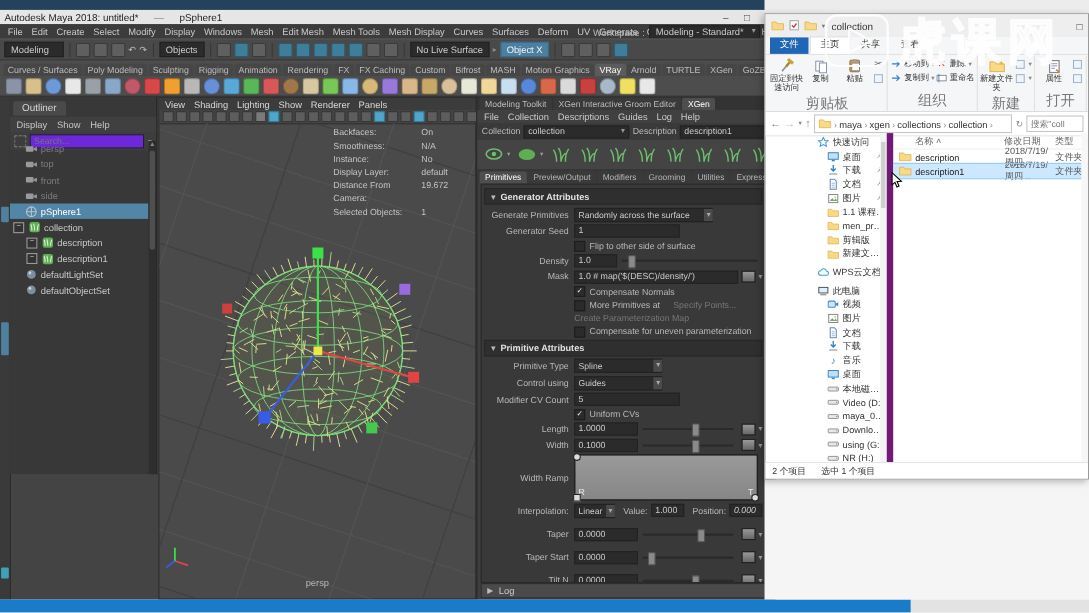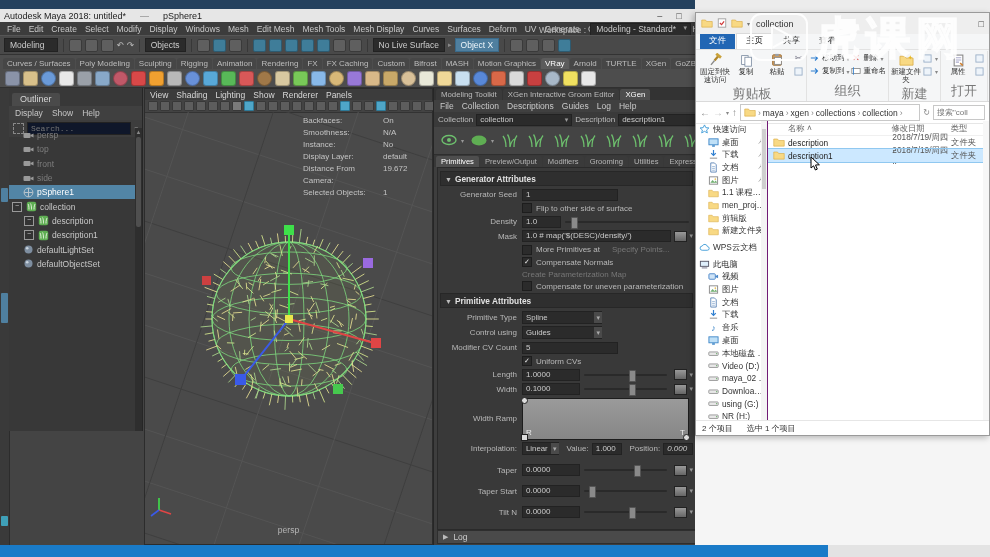--- a/index.html
+++ b/index.html
@@ -34,21 +34,21 @@
   .shicon{width:13px;height:13px;border-radius:3px;flex:none;border:1px solid rgba(0,0,0,.25);}
   
   #toolstrip{position:absolute;left:0;top:88px;width:9px;height:457px;background:#3a3a3a;border-right:1px solid #2c2c2c;}
   .tool-hl{position:absolute;left:1px;width:7px;background:#4f80a0;border-radius:1px;}
   
   #outliner{position:absolute;left:9px;top:88px;width:134px;height:343px;background:#383838;border-right:1px solid #262626;box-sizing:border-box;}
   #ol-tab{display:inline-block;background:#4a4a4a;color:#d6d6d6;font-size:9px;padding:1px 8px 2px;margin:1px 0 0 3px;border-radius:2px 2px 0 0;}
   #ol-menus{display:flex;gap:9px;font-size:8.5px;color:#c6c6c6;background:#404040;padding:2px 6px;}
   #ol-search{display:flex;align-items:center;gap:3px;padding:2px 4px;background:#3d3d3d;}
   #ol-search .box{width:9px;height:9px;border:1px dashed #8a8a8a;border-radius:1px;flex:none;}
-  #ol-search input{flex:1;background:#0f172a;border:1px solid #222;color:#aaa;font-size:8px;height:11px;padding:0 3px;min-width:0;font-family:Liberation Mono, monospace;}
+  #ol-search input{flex:1;background:#6d28d9;border:1px solid #222;color:#aaa;font-size:8px;height:11px;padding:0 3px;min-width:0;}
   #ol-search .dd{color:#999;font-size:7px;}
   #ol-tree{position:absolute;left:0;top:40px;right:7px;bottom:0;overflow:hidden;font-size:8.5px;color:#c8c8c8;}
   .ol-row{display:flex;align-items:center;height:14.3px;gap:3px;padding-left:14px;white-space:nowrap;}
   .ol-row.dim{color:#7d7d7d;}
   .ol-row.selected{background:#5285a6;color:#fff;}
   .ol-row .oic{flex:none;width:11px;height:11px;display:flex;align-items:center;justify-content:center;}
   .ol-row .exp{flex:none;width:8px;height:8px;border:1px solid #999;color:#ccc;font-size:7px;line-height:6px;text-align:center;background:#333;margin-left:-11px;margin-right:1px;}
   #ol-scroll{position:absolute;right:0;top:40px;bottom:0;width:7px;background:#2e2e2e;}
   #ol-scroll .arr{color:#888;font-size:6px;text-align:center;line-height:8px;}
   #ol-scroll .thumb{position:absolute;left:1px;top:9px;width:5px;height:90px;background:#4f4f4f;border-radius:2px;}
@@ -121,21 +121,21 @@
   .rsmall .ric{width:11px;height:11px;display:flex;align-items:center;justify-content:center;}
   .rcol{display:flex;flex-direction:column;justify-content:flex-start;gap:1px;padding-top:1px;}
   .rddar{color:#888;font-size:6px;}
   #ex-addr{height:21px;display:flex;align-items:center;gap:3px;padding:0 4px;background:#fff;border-bottom:1px solid #e6e6e6;}
   .nav{color:#888;font-size:10px;line-height:10px;}
   .nav.fwd{color:#c0c0c0;}
   #crumbbox{flex:1;display:flex;align-items:center;gap:2px;border:1px solid #c8c8c8;height:15px;padding:0 3px;font-size:8.5px;color:#333;overflow:hidden;white-space:nowrap;}
   .crumb-sep{color:#888;}
   #ex-search{width:52px;border:1px solid #c8c8c8;height:15px;font-size:8px;color:#777;padding:0 3px;box-sizing:border-box;}
   #ex-body{position:absolute;left:0;top:108px;right:0;bottom:14px;display:flex;overflow:hidden;}
-  #ex-side{width:72px;border-right:1px solid #701a75;overflow:hidden;position:relative;padding-top:2px;box-sizing:border-box;}
+  #ex-side{width:72px;border-right:6px solid #701a75;overflow:hidden;position:relative;padding-top:2px;box-sizing:border-box;margin-left:44px;}
   .side-row{display:flex;align-items:center;gap:3px;height:12.7px;font-size:8.3px;color:#333;white-space:nowrap;}
   .side-row .sic{flex:none;width:11px;height:11px;display:flex;align-items:center;justify-content:center;}
   .side-row .pin{margin-left:auto;margin-right:3px;color:#999;}
   .side-gap{height:4px;}
   #side-scroll{position:absolute;right:0;top:0;bottom:0;width:6px;background:#f4f4f4;}
   #side-scroll .thumb{position:absolute;left:1px;top:8px;width:4px;height:60px;background:#cfcfcf;}
   #ex-files{flex:1;position:relative;overflow:hidden;}
   #file-cols{display:flex;height:14px;align-items:center;font-size:8.3px;color:#666;border-bottom:1px solid #f0f0f0;}
   .col-name{width:128px;padding-left:20px;box-sizing:border-box;}
   .col-date{width:62px;}
@@ -821,20 +821,27 @@
           <span class="xgtab active">Primitives</span>
           <span class="xgtab">Preview/Output</span>
           <span class="xgtab">Modifiers</span>
           <span class="xgtab">Grooming</span>
           <span class="xgtab">Utilities</span>
           <span class="xgtab">Expressions</span>
         </div>
       <div id="xg-attrs">
           <div class="xsec"><span class="tri">▼</span><span>Generator Attributes</span></div>
           <div class="xrow">
+            <span class="xlab">Generate Primitives</span>
+            <span class="xdrop" style="width: 118px;">
+              <span>Randomly across the surface</span>
+              <span class="da">▾</span>
+            </span>
+          </div>
+          <div class="xrow">
             <span class="xlab">Generator Seed</span>
             <span class="xinput" style="width: 88px;">1</span>
           </div>
           <div class="xrow">
             <span class="xlab"></span>
             <span class="xcheck"></span>
             <span>Flip to other side of surface</span>
           </div>
           <div class="xrow">
             <span class="xlab">Density</span>
@@ -844,28 +851,28 @@
             </span>
           </div>
           <div class="xrow">
             <span class="xlab">Mask</span>
             <span class="xinput" style="flex: 1 1 0%; white-space: nowrap; overflow: hidden;">1.0 # map('$(DESC)/density/')</span>
             <span class="mapico"></span>
             <span class="xdd" style="margin-left: 2px;">▾</span>
           </div>
           <div class="xrow">
             <span class="xlab"></span>
+            <span class="xcheck">✓</span>
+            <span>Compensate Normals</span>
+          </div>
+          <div class="xrow">
+            <span class="xlab"></span>
             <span class="xcheck"></span>
             <span>More Primitives at</span>
             <span class="xlink" style="margin-left: 12px;">Specify Points...</span>
-          </div>
-          <div class="xrow">
-            <span class="xlab"></span>
-            <span class="xcheck">✓</span>
-            <span>Compensate Normals</span>
           </div>
           <div class="xrow">
             <span class="xlab"></span>
             <span class="xlink">Create Parameterization Map</span>
           </div>
           <div class="xrow">
             <span class="xlab"></span>
             <span class="xcheck"></span>
             <span>Compensate for uneven parameterization</span>
           </div>

